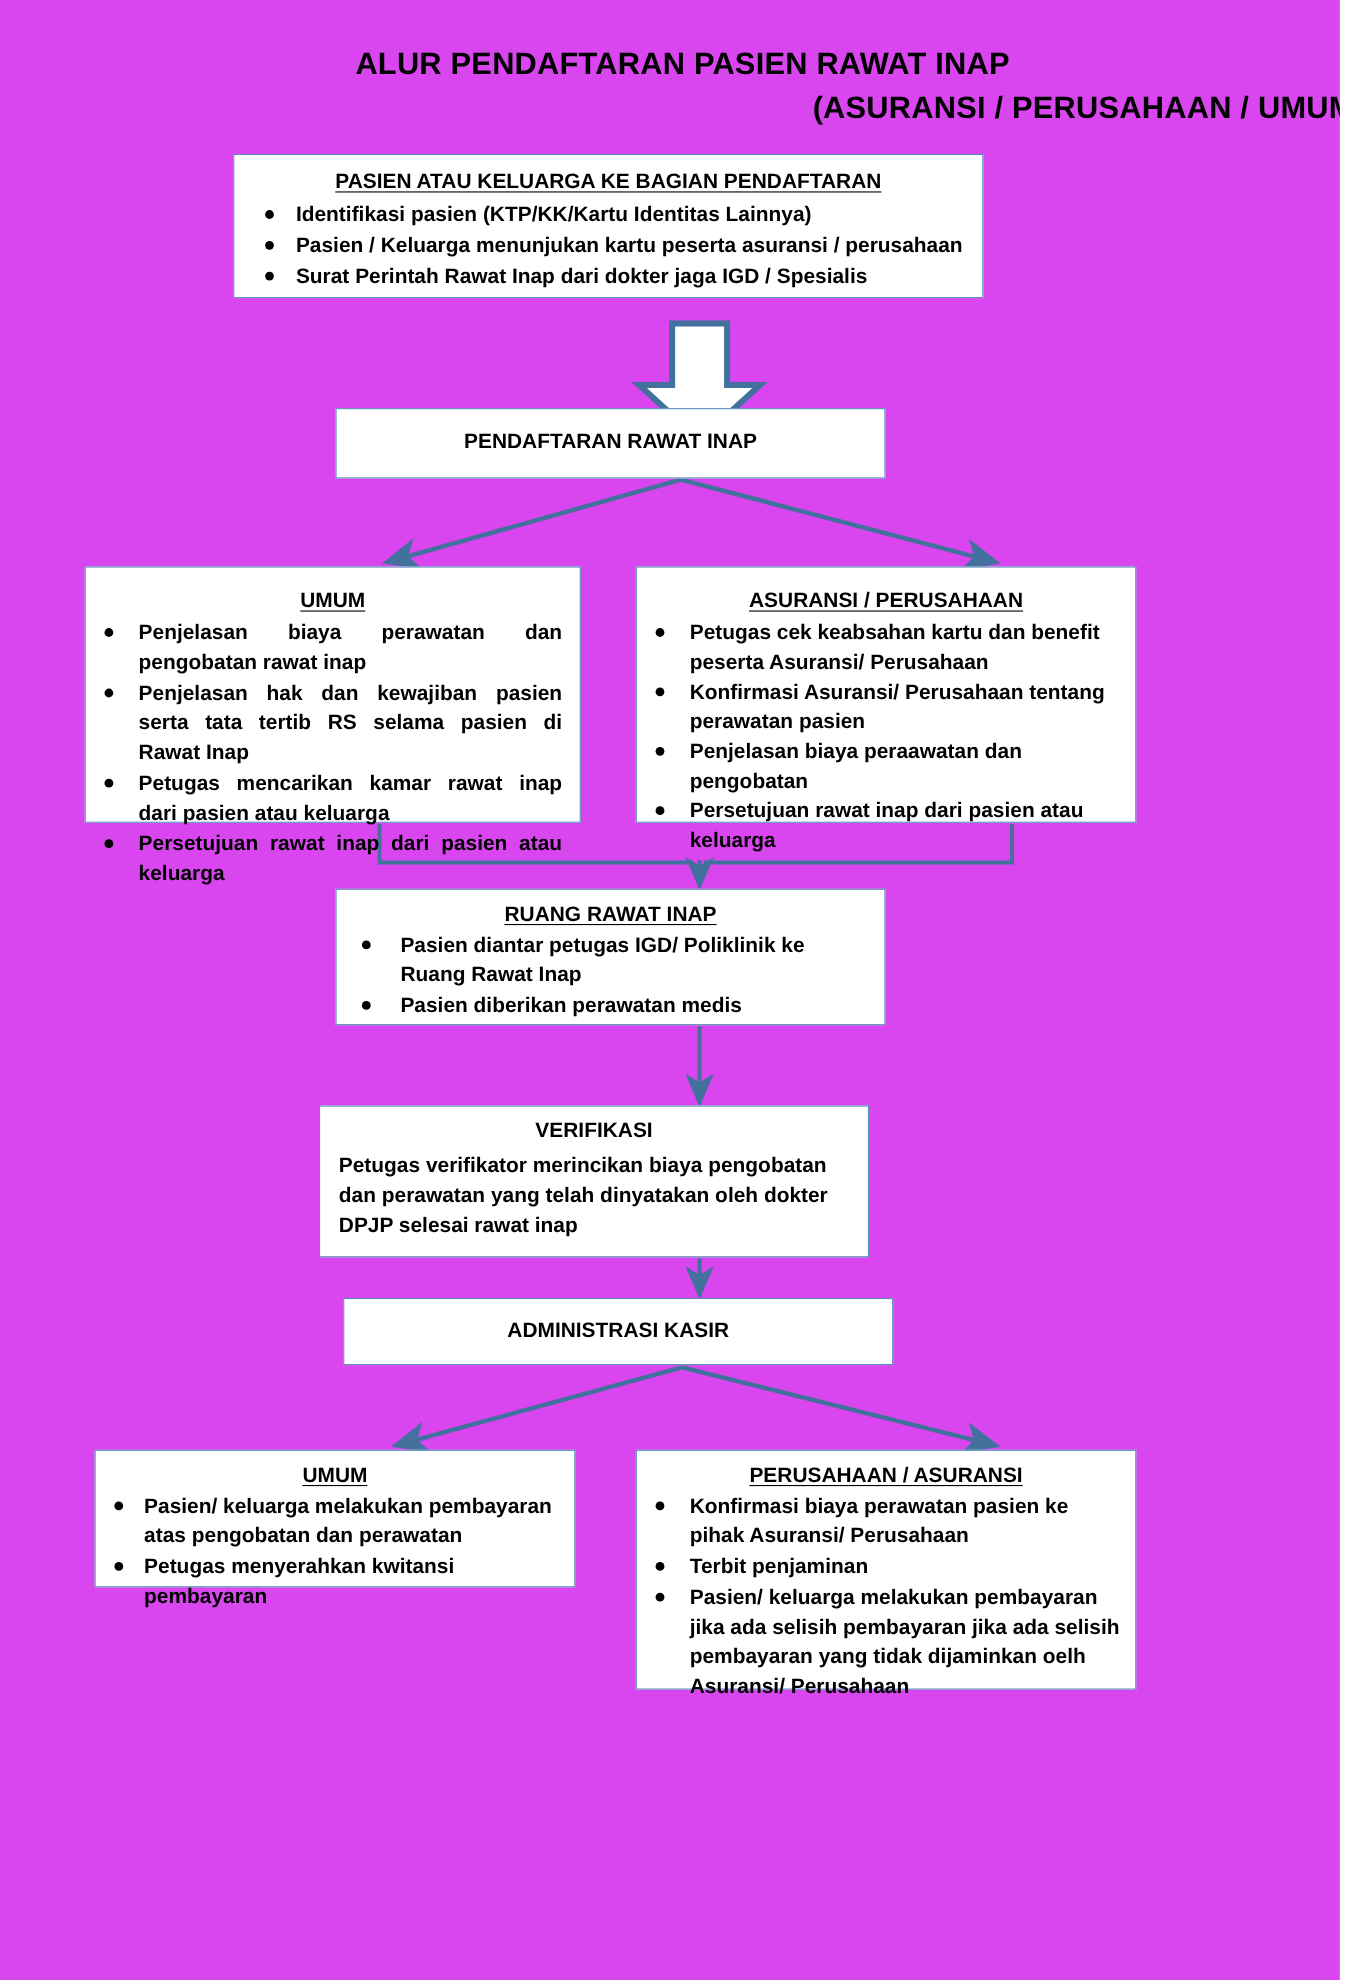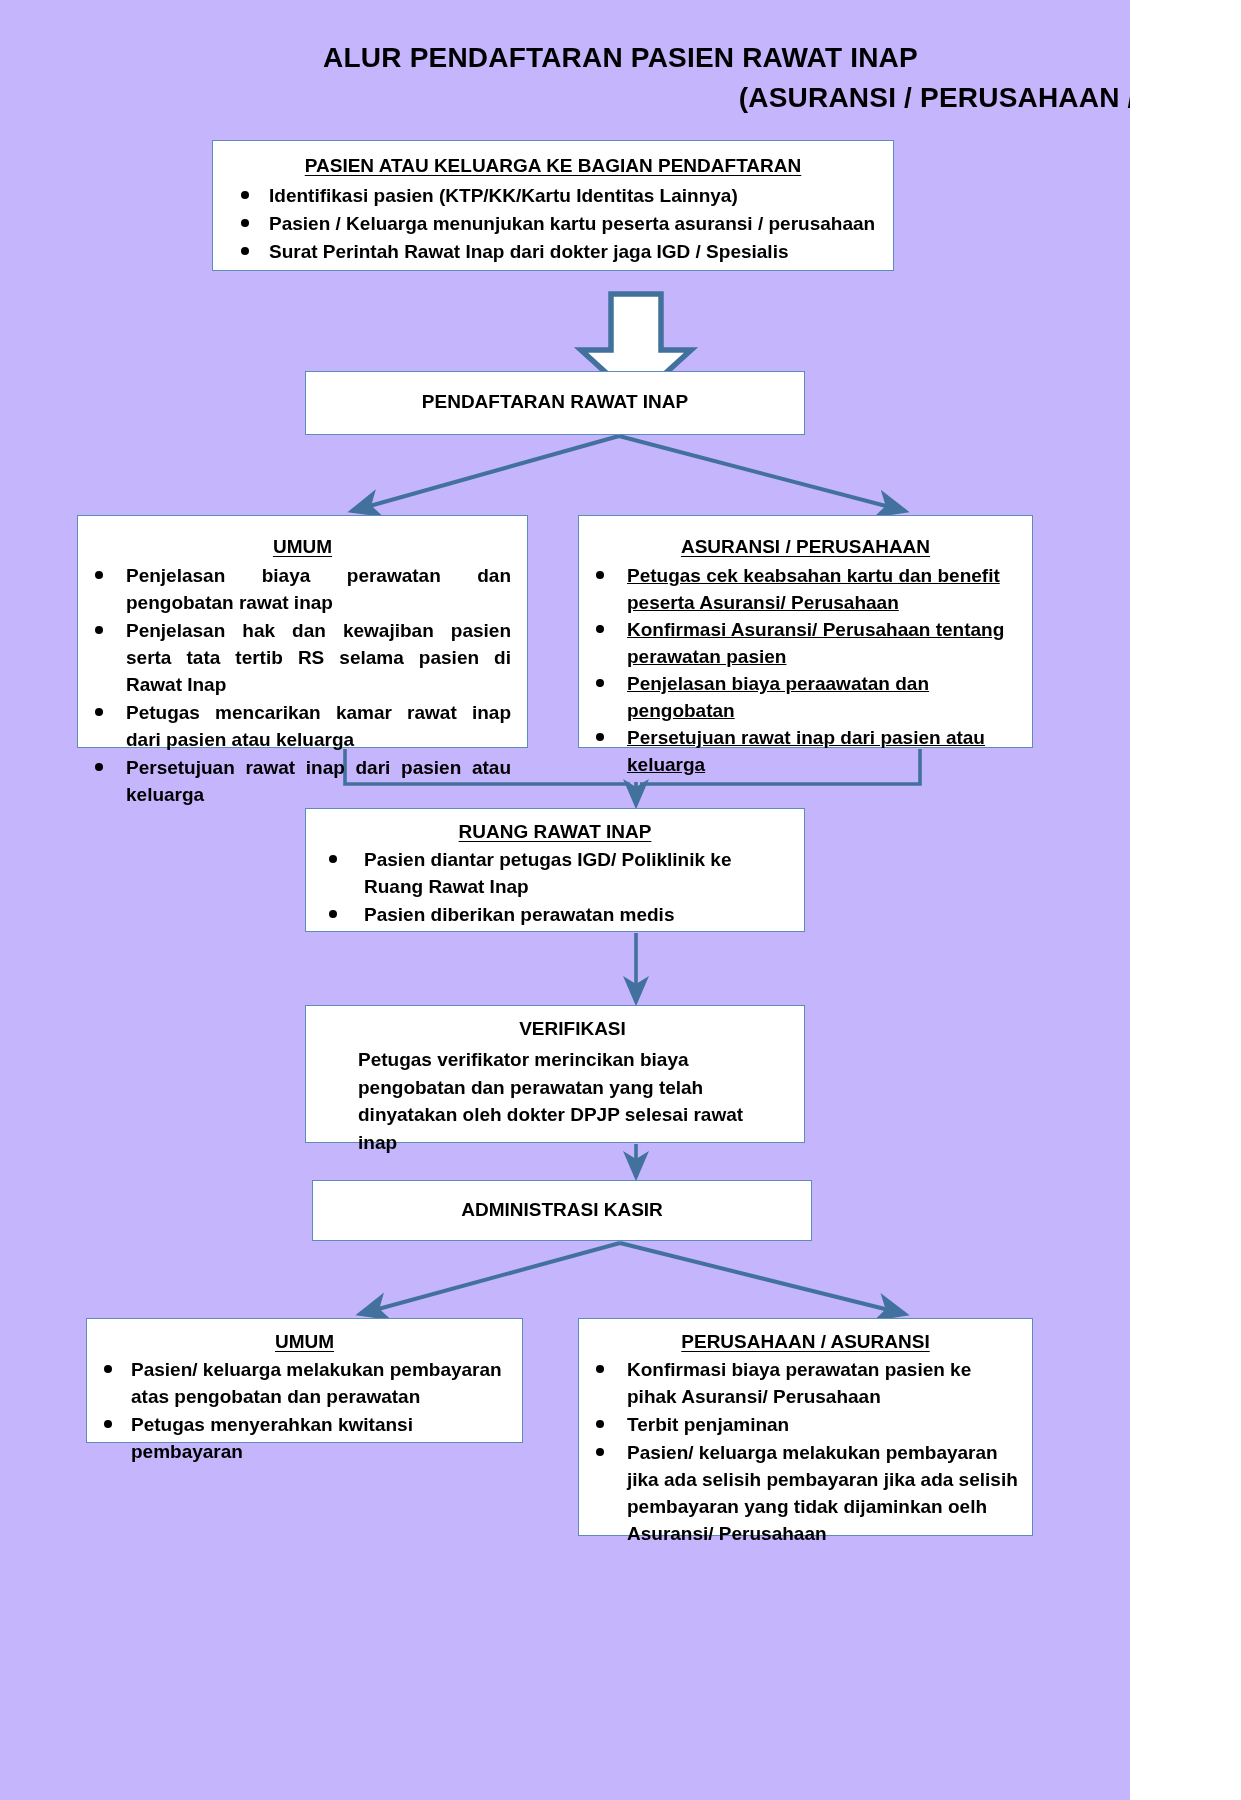--- a/index.html
+++ b/index.html
@@ -6,24 +6,24 @@
     margin: 0;
     padding: 0;
     background: #ffffff;
   }
   body {
     font-family: "Liberation Sans", sans-serif;
     color: #000000;
   }
   #page {
     position: relative;
-    width: 1130px;
+    width: 1218px;
     height: 1800px;
     overflow: hidden;
-    background: #c4b5fd;
+    background: #d946ef;
   }
   svg#wires {
     position: absolute;
     left: 0;
     top: 0;
     width: 1241px;
     height: 1800px;
     pointer-events: none;
   }
 
@@ -81,35 +81,35 @@
     content: "";
     position: absolute;
     left: 14px;
     top: 8px;
     width: 8px;
     height: 8px;
     border-radius: 50%;
     background: #000;
   }
   ul.bullets.justify li { text-align: justify; }
-  ul.bullets.tight li { margin-bottom: 0px; text-decoration: underline; }
+  ul.bullets.tight li { margin-bottom: 0px; }
 
   .para {
     font-size: 19px;
     font-weight: bold;
     line-height: 1.45;
   }
 
   
   #box-registration   { left: 212px;  top: 140px;  width: 682px;  height: 131px; }
   #box-pendaftaran    { left: 305px;  top: 371px;  width: 500px;  height: 64px;  }
   #box-umum           { left: 77px;   top: 515px;  width: 451px;  height: 233px; }
   #box-asuransi       { left: 578px;  top: 515px;  width: 455px;  height: 233px; }
   #box-ruang          { left: 305px;  top: 808px;  width: 500px;  height: 124px; }
-  #box-verifikasi     { left: 305px;  top: 1005px; width: 500px;  height: 138px; padding-left: 35px; }
+  #box-verifikasi     { left: 290px;  top: 1005px; width: 500px;  height: 138px; }
   #box-kasir          { left: 312px;  top: 1180px; width: 500px;  height: 61px;  }
   #box-umum2          { left: 86px;   top: 1318px; width: 437px;  height: 125px; }
   #box-perusahaan     { left: 578px;  top: 1318px; width: 455px;  height: 218px; }
 
   #box-registration .box-head { margin-top: 14px; margin-bottom: 6px; }
   #box-registration ul.bullets li { padding-left: 56px; }
   #box-registration ul.bullets li::before { left: 28px; }
 
   #box-pendaftaran .plain-center { top: 19px; }
 

